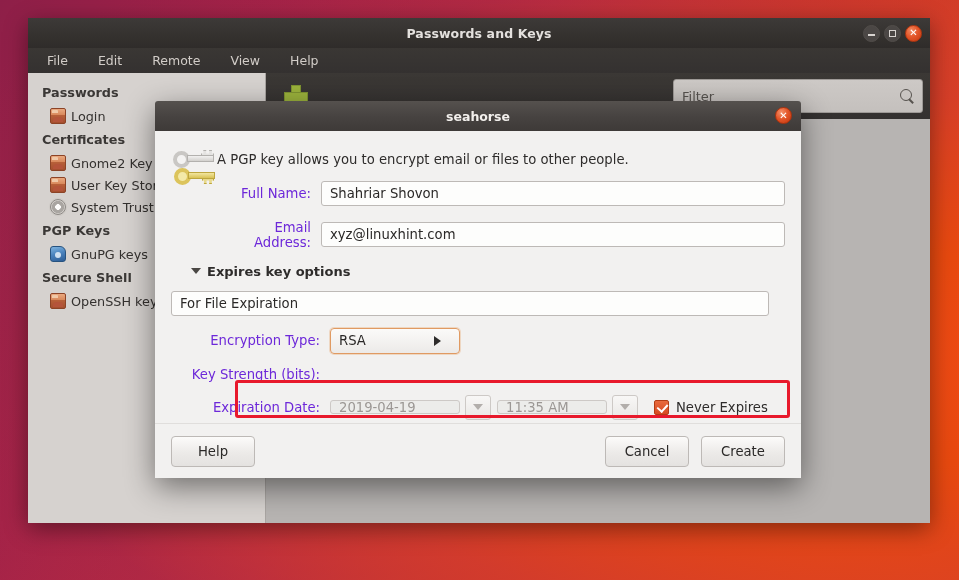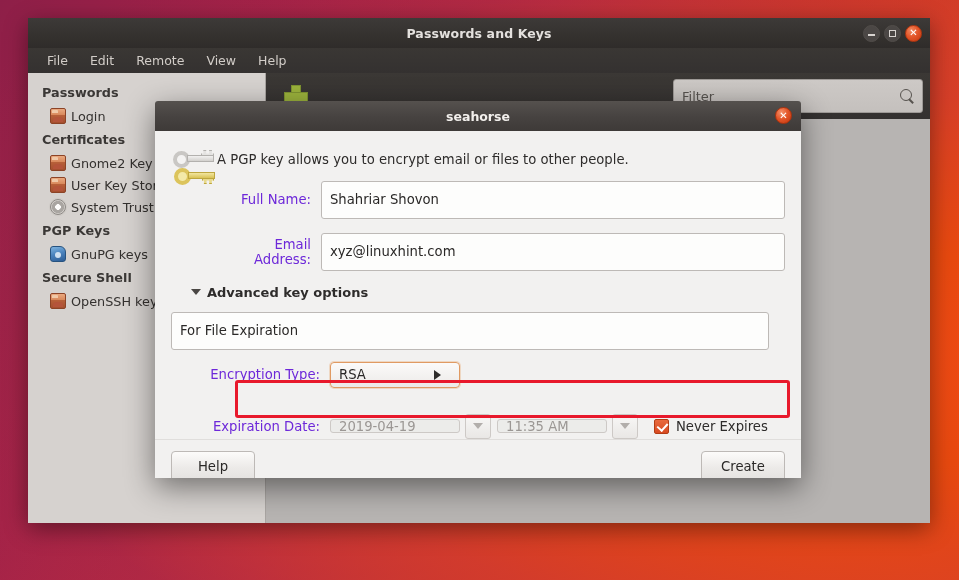--- a/index.html
+++ b/index.html
@@ -47,21 +47,21 @@
     background: radial-gradient(circle at 35% 30%, #f08a62 0%, #e4572a 45%, #c4380f 100%);
     border-color: #b5360f; color: #fff;
   }
   .win-btn .glyph-min { display:block; width:7px; height:1.6px; background:#d8d4d0; margin-top:4px;}
   .win-btn .glyph-max { display:block; width:7px; height:7px; border:1.6px solid #d8d4d0;}
   .win-btn .glyph-x { font-size:10px; font-weight:bold; transform: translateY(-0.5px); }
 
   .menubar {
     height: 25px; flex: 0 0 25px;
     background: linear-gradient(180deg, #3a3734 0%, #343130 100%);
-    display: flex; align-items: center; padding-left: 10px; gap: 4px;
+    display: flex; align-items: center; padding-left: 10px; gap: 12px;
   }
   .menu-item {
     color: #d2cdc8; font-size: 12.5px; padding: 2px 9px; border-radius: 2px;
     cursor: default;
   }
 
   .win-body { flex: 1; display: flex; background: #b7b4b2; min-height: 0; }
 
   
   .sidebar {
@@ -203,21 +203,21 @@
   }
   .dlg-desc { font-size: 13.2px; color: #2e2c2b; padding-top: 6px; line-height: 1.35; }
 
   .frow { display: flex; align-items: center; margin-top: 14px; }
   .flabel {
     font-size: 13.2px; color: #6d28d9; text-align: right;
     padding-right: 10px;
   }
   .flabel.w-adv { width: 159px; flex: 0 0 159px; }
   .txtfield {
-    height: 38px; background: #fdfdfc;
+    height: 25px; background: #fdfdfc;
     border: 1px solid #bdb9b6; border-radius: 3px;
     font-size: 13.2px; color: #2a2827;
     display: flex; align-items: center; padding: 0 8px;
   }
   .txtfield.wide { flex: 1; }
   .txtfield.wide2 { flex: 1; }
 
   .disclosure {
     display: flex; align-items: center; gap: 6px;
     margin-top: 14px; margin-left: 20px;
@@ -413,36 +413,37 @@
 
         <div class="frow">
           <div class="flabel" style="width:104px;flex:0 0 104px">Email Address:</div>
           <div class="txtfield wide">xyz@linuxhint.com</div>
         </div>
       </div>
     </div>
 
     <div class="disclosure">
       <span class="tri-down"></span>
-      <span class="disclosure-label">Advanced key options</span>
+      <span class="disclosure-label">Expires key options</span>
     </div>
 
     <div class="frow" style="margin-top:12px">
       <div class="txtfield wide2" style="margin-right:16px">For File Expiration</div>
     </div>
 
     <div class="frow" style="margin-top:12px">
       <div class="flabel w-adv">Encryption Type:</div>
       <div class="combo">
         <span>RSA</span>
         <span class="tri-right"></span>
       </div>
     </div>
 
     <div class="frow" style="margin-top:13px">
+      <div class="flabel w-adv">Key Strength (bits):</div>
     </div>
 
     <div class="redbox"></div>
 
     <div class="frow" style="margin-top:13px">
       <div class="flabel w-adv">Expiration Date:</div>
       <div class="datefield">2019-04-19</div>
       <div class="dropbtn">
           <span class="tri"></span>
         </div>
@@ -454,16 +455,17 @@
         <span class="chk"></span>
         <span>Never Expires</span>
       </div>
     </div>
 
   </div>
 
   <div class="dlg-footer">
     <div class="btn">Help</div>
     <div class="footer-right">
+      <div class="btn">Cancel</div>
       <div class="btn">Create</div>
     </div>
   </div>
 </div>
 
 </body></html>

